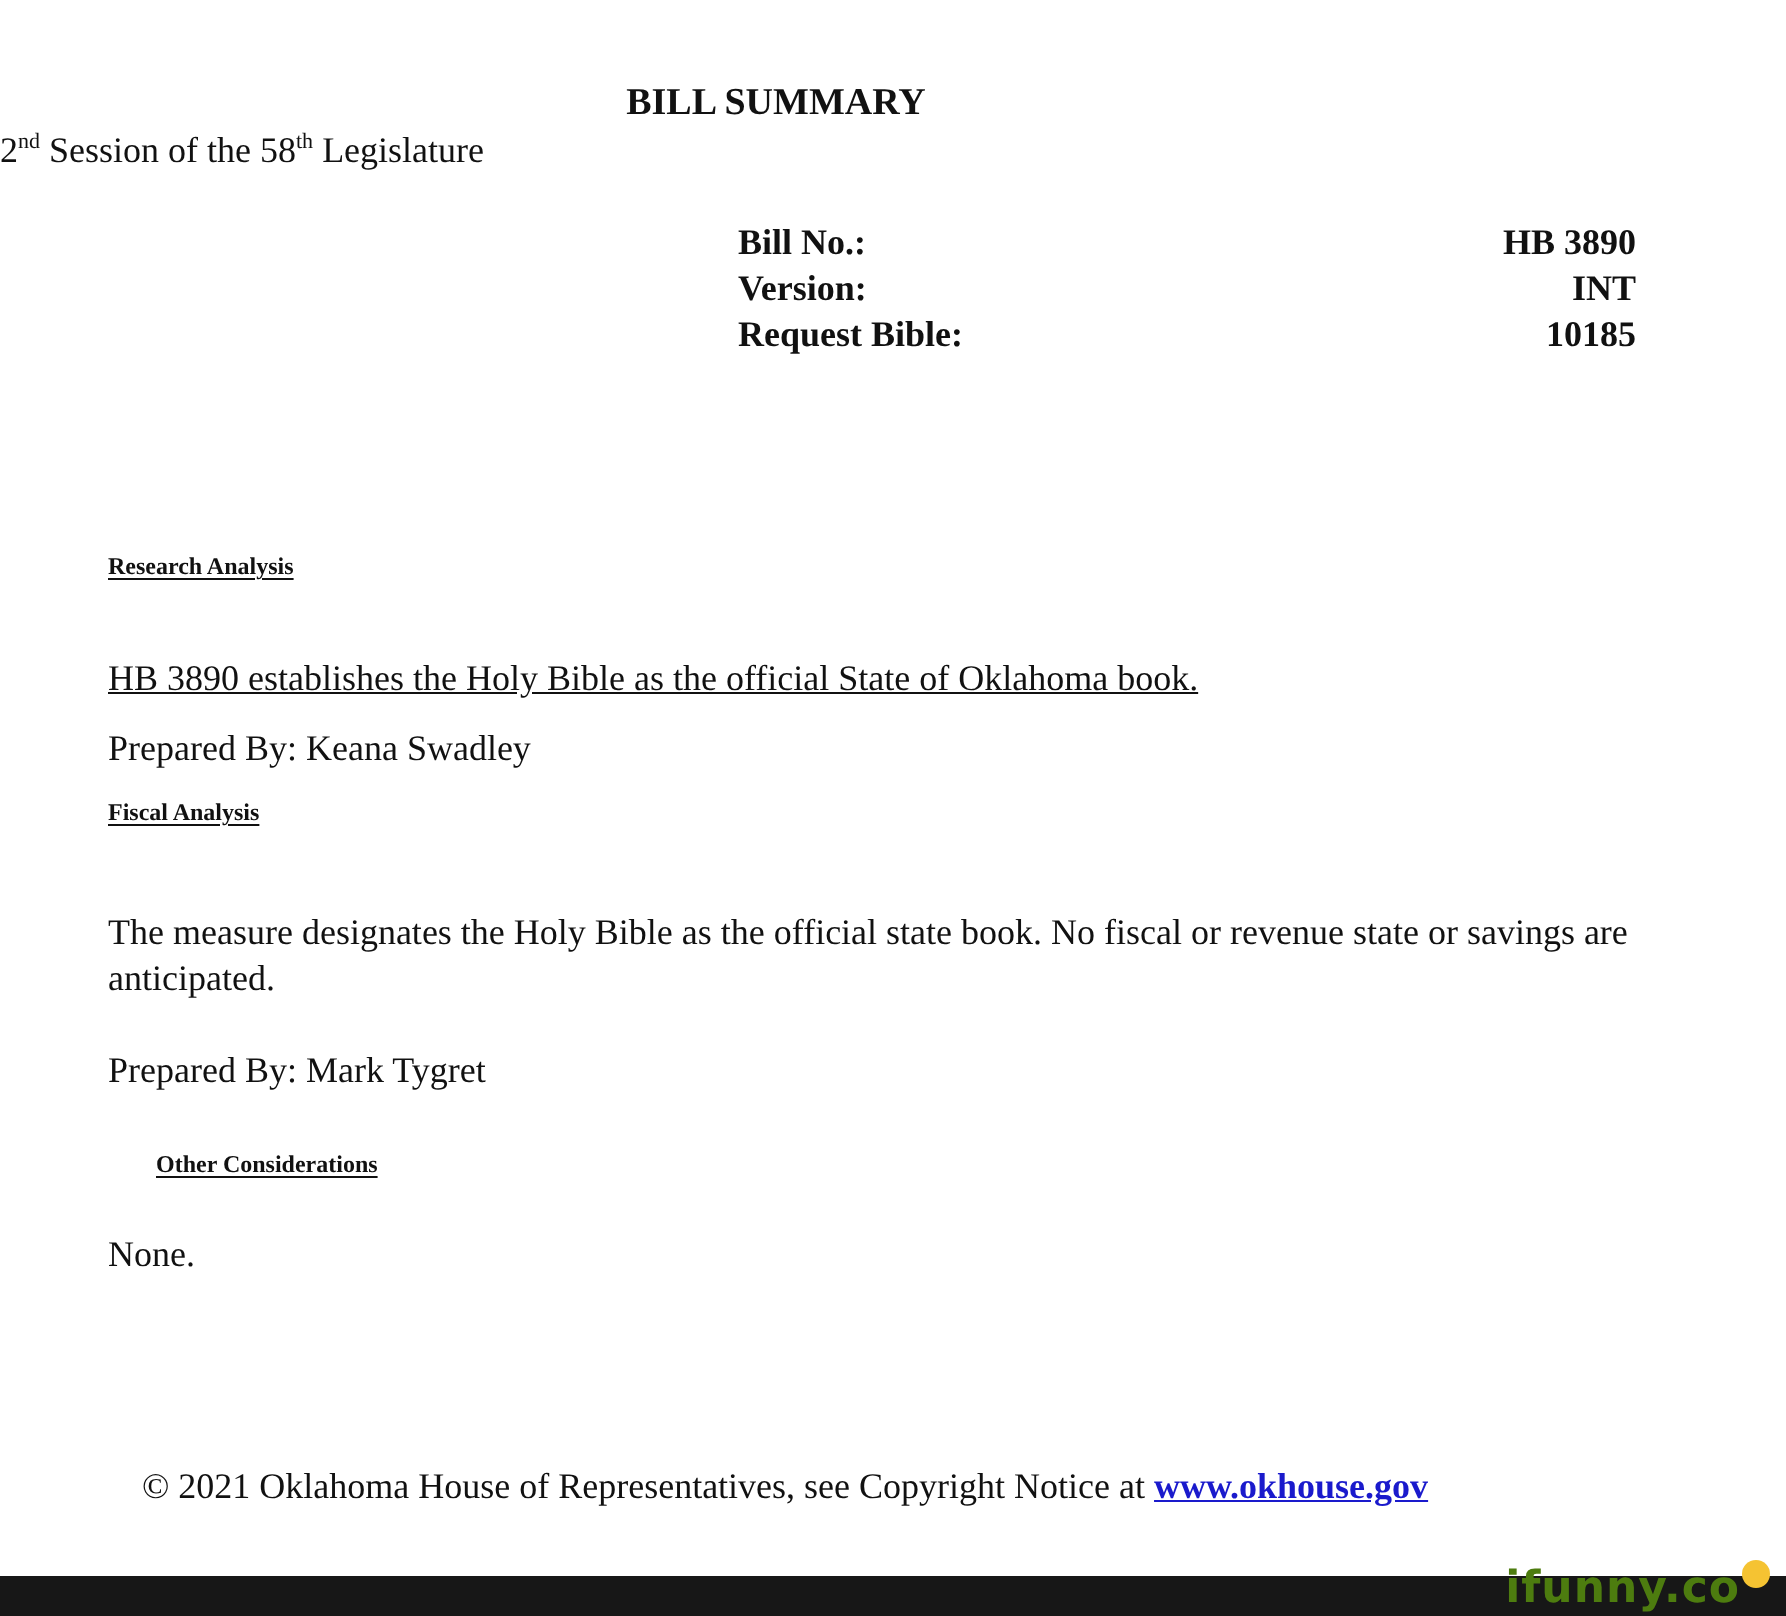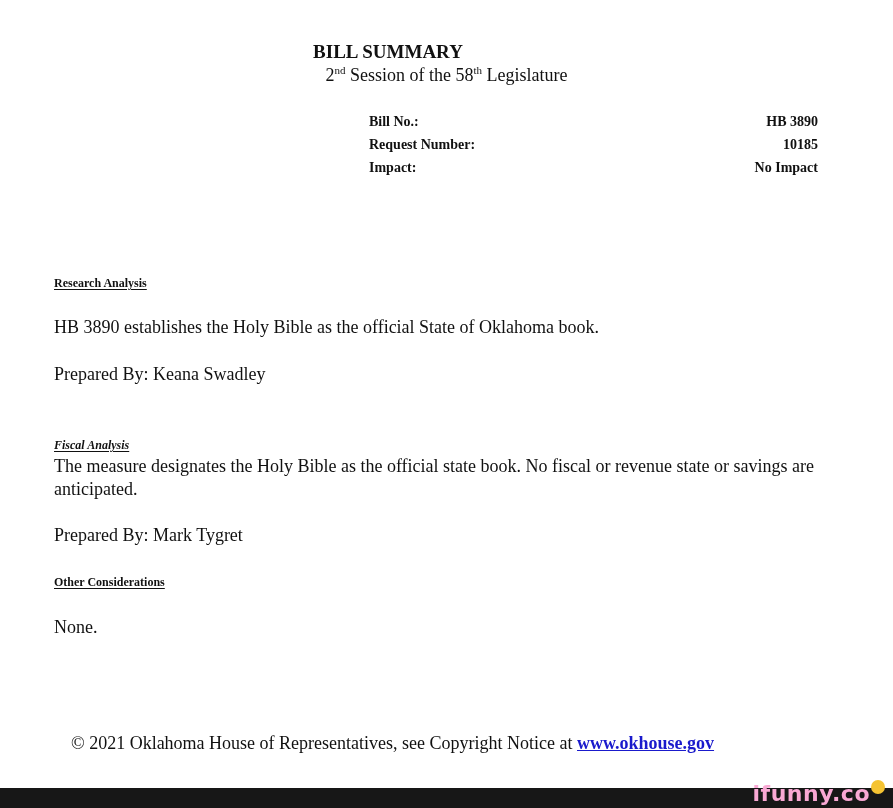--- a/index.html
+++ b/index.html
@@ -23,40 +23,39 @@
       text-align: center;
       font-weight: bold;
       font-size: 19px;
       line-height: 24px;
     }
     .subtitle {
       position: absolute;
       left: 0;
       width: 893px;
       top: 63px;
-      text-align: center;
       font-size: 18px;
       line-height: 24px;
     }
     .subtitle sup {
       font-size: 11px;
       vertical-align: 7px;
       line-height: 0;
     }
     .info-table {
       position: absolute;
       left: 369px;
       top: 110px;
       width: 449px;
     }
     .info-row {
       display: flex;
       justify-content: space-between;
       font-weight: bold;
-      font-size: 14px;
+      font-size: 18px;
       line-height: 23px;
       height: 23px;
       align-items: flex-end;
     }
     .section-heading {
       position: absolute;
       left: 54px;
       font-weight: bold;
       font-size: 12px;
       line-height: 22px;
@@ -93,21 +92,21 @@
       background: #171717;
     }
     .watermark-logo {
       position: absolute;
       right: 8px;
       top: -8px;
       font-family: "DejaVu Sans", sans-serif;
       font-weight: bold;
       font-size: 22px;
       line-height: 26px;
-      color: #f9a8d4;
+      color: #4d7c0f;
       letter-spacing: 0.5px;
     }
     .watermark-logo .smile {
       display: inline-block;
       width: 14px;
       height: 14px;
       border-radius: 50%;
       background: #f5c332;
       vertical-align: 7px;
       margin-left: 1px;
@@ -120,37 +119,37 @@
 <div class="title">BILL SUMMARY</div>
 
 <div class="subtitle"><span>2</span><sup>nd</sup><span style="white-space:pre"> Session of the </span><span>58</span><sup>th</sup><span style="white-space:pre"> Legislature</span></div>
 
 <div class="info-table">
   <div class="info-row">
     <span>Bill No.:</span>
     <span>HB 3890</span>
   </div>
   <div class="info-row">
-    <span>Request Number:</span>
-    <span>10185</span>
+    <span>Version:</span>
+    <span>INT</span>
   </div>
   <div class="info-row">
-    <span>Impact:</span>
-    <span>No Impact</span>
+    <span>Request Bible:</span>
+    <span>10185</span>
   </div>
 </div>
 
 <div class="section-heading" style="top:272px;">Research Analysis</div>
-<div class="para" style="top:316px;">HB 3890 establishes the Holy Bible as the official State of Oklahoma book.</div>
+<div class="para" style="top:328px;text-decoration:underline;">HB 3890 establishes the Holy Bible as the official State of Oklahoma book.</div>
 <div class="para" style="top:363px;">Prepared By: Keana Swadley</div>
 
-<div class="section-heading" style="top:434px;font-style:italic;">Fiscal Analysis</div>
+<div class="section-heading" style="top:395px;">Fiscal Analysis</div>
 <div class="para" style="top:455px;">The measure designates the Holy Bible as the official state book. No fiscal or revenue state or savings are anticipated.</div>
 <div class="para" style="top:524px;">Prepared By: Mark Tygret</div>
 
-<div class="section-heading" style="top:571px;">Other Considerations</div>
+<div class="section-heading" style="top:571px;margin-left:24px;">Other Considerations</div>
 <div class="para" style="top:616px;">None.</div>
 
 <div class="footer"><span style="white-space:pre">© 2021 Oklahoma House of Representatives, see Copyright Notice at </span><a>www.okhouse.gov</a></div>
 
 <div class="watermark-bar">
   <div class="watermark-logo"><span>ifunny.co</span><span class="smile"></span></div>
 </div>
 
 </body></html>

